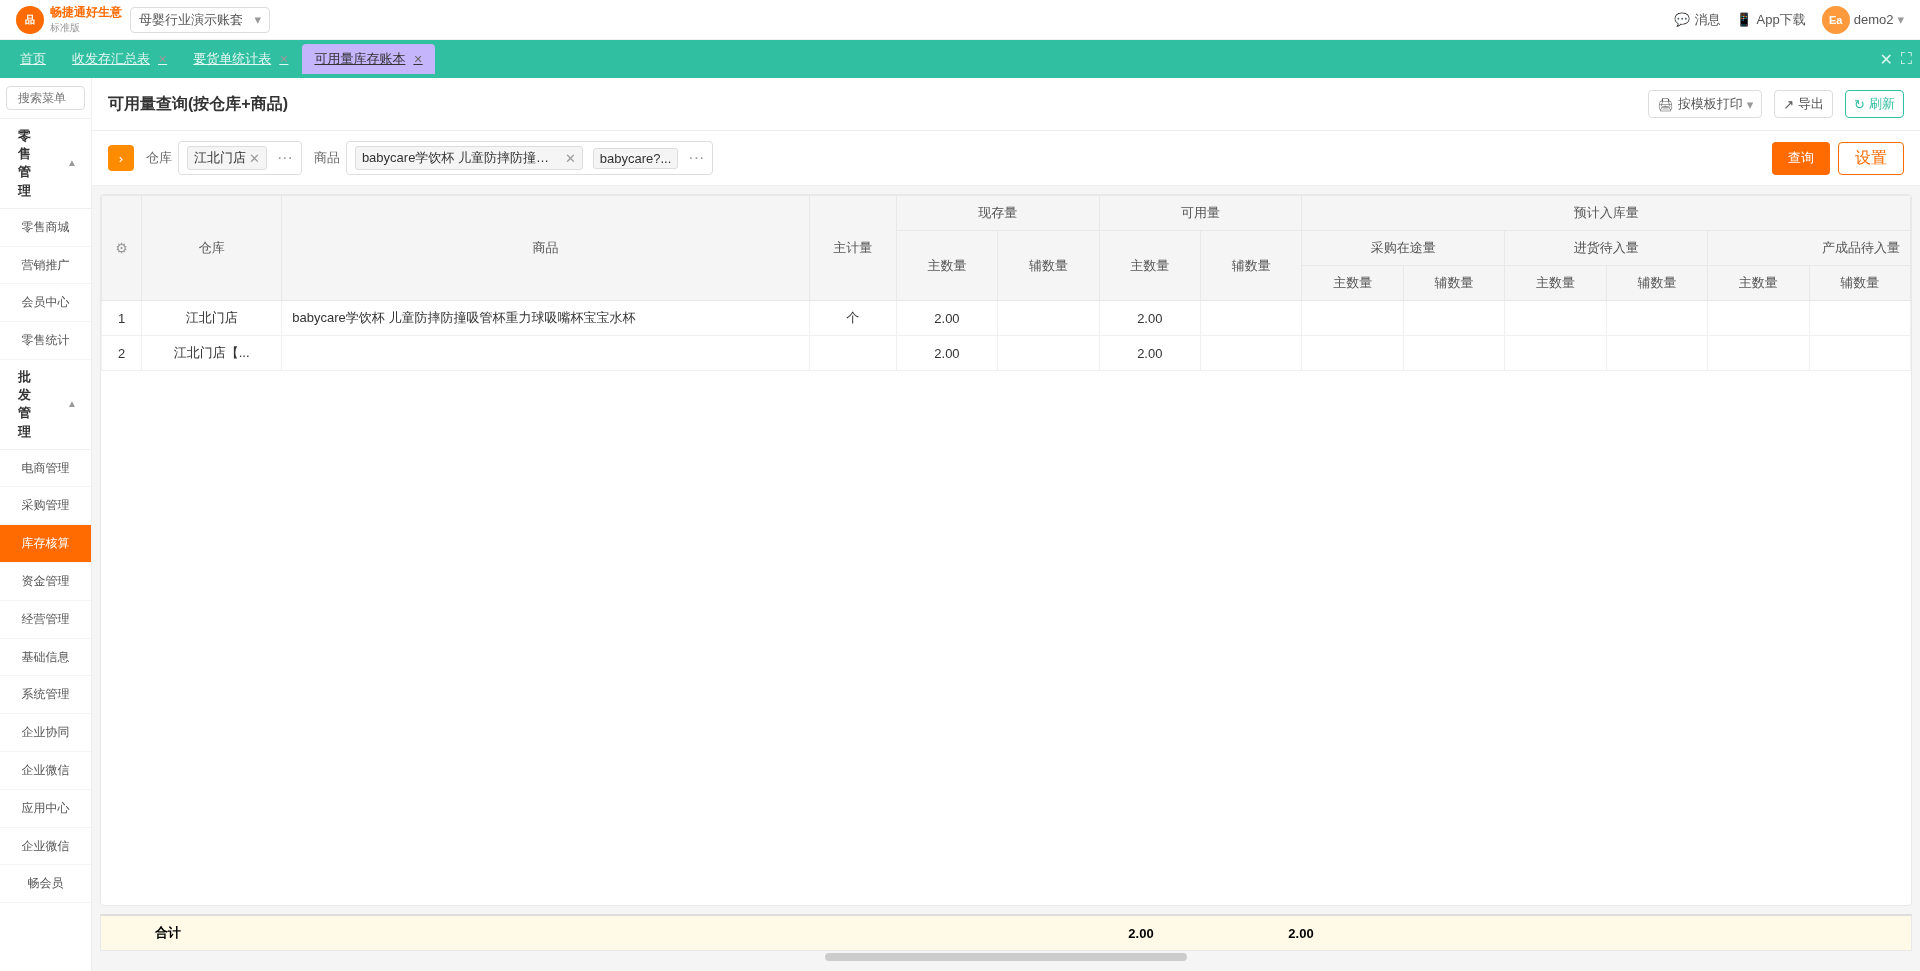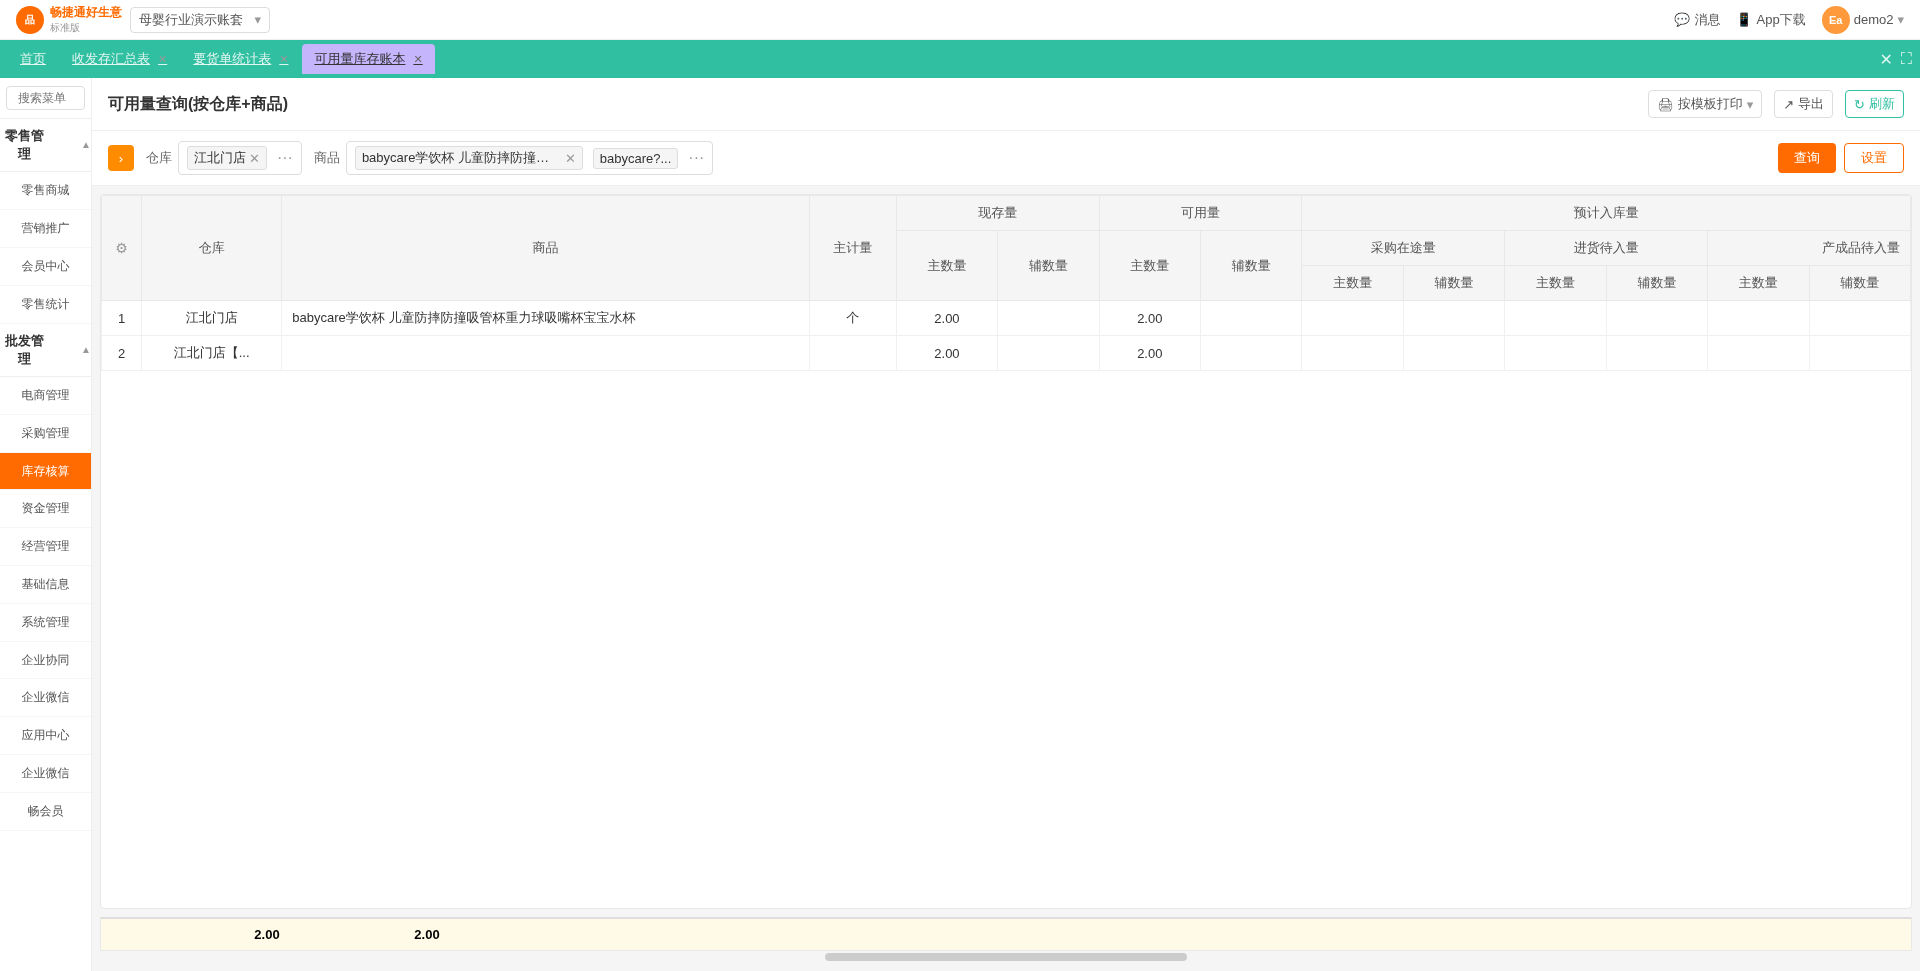--- a/index.html
+++ b/index.html
@@ -87,21 +87,21 @@
       text-align: center;
       cursor: pointer;
       color: #555;
       font-size: 12px;
       border-bottom: 1px solid #f5f5f5;
       line-height: 1.4;
     }
     .sidebar-item.active { background: #ff6b00; color: #fff; }
     .sidebar-item.section-header {
       display: flex; align-items: center; justify-content: space-between;
-      padding: 8px 0;
+      padding: 8px 14px;
       font-weight: bold; color: #333;
       border-bottom: 1px solid #eee;
       gap: 32px;
     }
     .sidebar-item.section-header .arrow { font-size: 10px; color: #999; }
 
     
     .content-area {
       flex: 1;
       display: flex;
@@ -162,21 +162,21 @@
     }
     .filter-tag .remove { cursor: pointer; color: #999; }
     .filter-more { color: #999; cursor: pointer; font-size: 16px; margin-left: 4px; }
     .filter-actions { margin-left: auto; display: flex; gap: 8px; }
     .btn-query {
       background: #ff6b00; color: #fff; border: none;
       padding: 5px 16px; border-radius: 4px; cursor: pointer; font-size: 13px;
     }
     .btn-settings {
       background: #fff; color: #ff6b00; border: 1px solid #ff6b00;
-      padding: 5px 16px; border-radius: 4px; cursor: pointer; font-size: 13px;
+      padding: 5px 16px; border-radius: 4px; cursor: pointer; font-size: 16px;
     }
 
     
     .table-wrapper {
       flex: 1;
       overflow: auto;
       background: #fff;
       margin: 8px;
       border-radius: 4px;
       border: 1px solid #e8e8e8;
@@ -422,20 +422,21 @@
       <td></td>
       <td></td>
       <td></td>
     </tr>
           </tbody>
       </table>
     </div>
 
     <div style="background:#fffae8;border:1px solid #e8e8e8;border-top:2px solid #ddd;margin:0 8px;padding:8px 10px;display:flex;align-items:center;font-weight:bold;flex-shrink:0;">
       <span style="width:36px;text-align:center;"></span>
+      <span style="flex:1;padding-left:8px;">合计</span>
       <span style="width:80px;text-align:center;"></span>
       <span style="width:80px;text-align:center;">2.00</span>
       <span style="width:80px;text-align:center;"></span>
       <span style="width:80px;text-align:center;">2.00</span>
       <span style="width:80px;text-align:center;"></span>
       <span style="width:80px;text-align:center;"></span>
       <span style="width:80px;text-align:center;"></span>
       <span style="width:80px;text-align:center;"></span>
       <span style="width:80px;text-align:center;"></span>
       <span style="width:80px;text-align:center;"></span>

